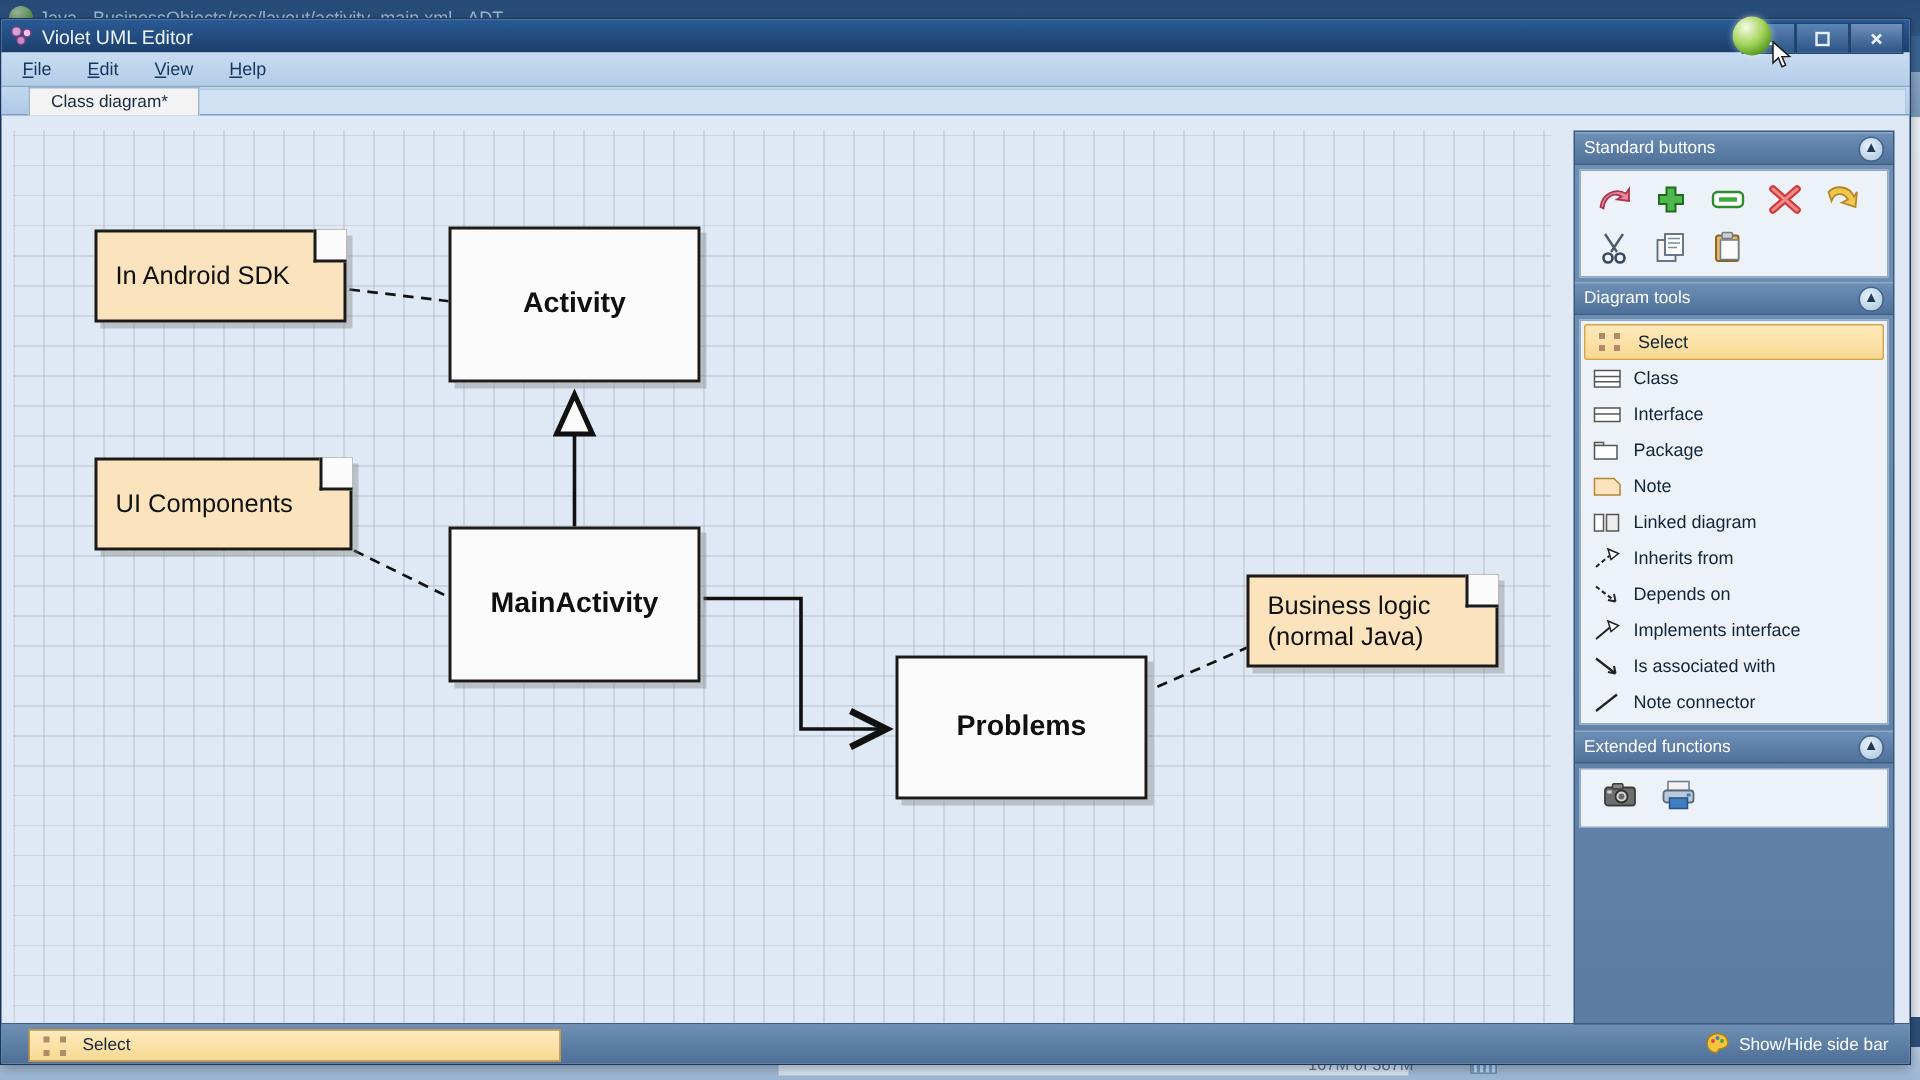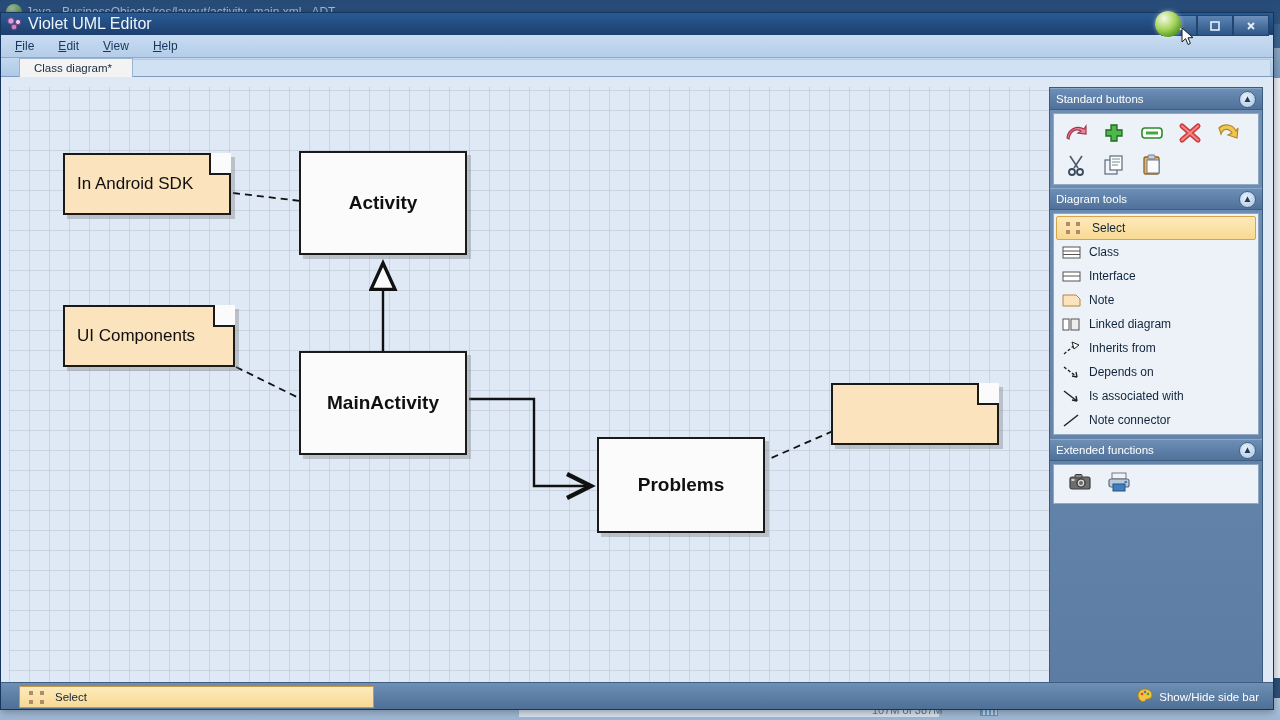--- a/index.html
+++ b/index.html
@@ -55,40 +55,40 @@
   .mem-text{position:absolute;left:872px;bottom:4px;font-size:11px;color:#32506f;opacity:.75;}
   .mem-bar{position:absolute;left:980px;bottom:4px;width:16px;height:14px;
     background:repeating-linear-gradient(90deg,#6a9ed0 0 2px,#cfe0f2 2px 4px);
     border:1px solid #6a8cae;opacity:.85;}
 
   
   .violet{position:absolute;left:0;top:12px;width:1272px;height:696px;
     background:#dfe9f5;border:1px solid #16365f;
     box-shadow:0 2px 8px rgba(0,0,0,.35);}
   .v-title{height:22px;background:linear-gradient(#2a5a94,#1c3f6d);
-    display:flex;align-items:center;padding-left:6px;color:#eef4fb;font-size:16px;}
+    display:flex;align-items:center;padding-left:6px;color:#eef4fb;font-size:13px;}
   .v-title .vicon{width:15px;height:14px;margin-right:6px;position:relative;}
   .v-menu{height:22px;background:linear-gradient(#c8dcf1,#b4cde8);
     border-bottom:1px solid #8daac9;display:flex;align-items:center;padding-left:14px;gap:24px;}
   .v-menu span{font-size:12px;color:#16365f;}
   .v-menu u{text-decoration:underline;}
   .v-tabs{height:18px;background:linear-gradient(#c3d8ef,#aec9e6);
     position:relative;border-bottom:1px solid #7e9cbd;}
   .v-tab{position:absolute;left:18px;top:0;height:18px;line-height:18px;
     padding:0 20px 0 14px;background:#f3f3f3;border:1px solid #9ab4d0;border-bottom:none;
     font-size:11.5px;color:#1a2a3c;}
   .v-tabstrip{position:absolute;left:120px;top:1px;right:2px;height:16px;background:#cfe1f3;border:1px solid #b0c8e0;border-bottom:none;}
 
   
   .canvas{position:absolute;left:8px;top:74px;width:1025px;height:604px;
     background:
       repeating-linear-gradient(0deg,  rgba(170,178,190,.38) 0 1px, transparent 1px 20px),
       repeating-linear-gradient(90deg, rgba(170,178,190,.38) 0 1px, transparent 1px 20px),
       transparent;
-    overflow:hidden;padding-left:34px;}
+    overflow:hidden;}
 
   
   .node{position:absolute;box-sizing:border-box;}
   .umlclass{background:#fbfbfb;border:2px solid #1a1a1a;
     box-shadow:4px 4px 0 rgba(120,120,120,.35);
     display:flex;align-items:center;justify-content:center;
     font-size:19px;font-weight:bold;color:#101010;}
   .umlnote{background:#fae3bd;border:2px solid #1a1a1a;
     box-shadow:4px 4px 0 rgba(120,120,120,.35);
     display:flex;align-items:center;padding-left:12px;
@@ -366,20 +366,22 @@
           <div class="node umlclass" style="left: 290px; top: 64px; width: 168px; height: 104px;">
             <span style="white-space: pre-line;">Activity</span>
           </div>
           <div class="node umlclass" style="left: 290px; top: 264px; width: 168px; height: 104px;">
             <span style="white-space: pre-line;">MainActivity</span>
           </div>
           <div class="node umlclass" style="left: 588px; top: 350px; width: 168px; height: 96px;">
             <span style="white-space: pre-line;">Problems</span>
           </div>
           <div class="node umlnote" style="left: 822px; top: 296px; width: 168px; height: 62px;">
+            <span style="white-space: pre-line;">Business logic
+(normal Java)</span>
             <span class="fold"></span>
           </div>
         </div>
     </div>
 
     <div class="sidebar">
 
       <div class="sb-section-hdr">
         <span>Standard buttons</span>
         <span class="chev">▲</span>
@@ -469,20 +471,29 @@
                 <svg class="tool-ico" viewBox="0 0 19 15">
                   <rect x="1" y="3" width="17" height="9" fill="#fff" stroke="#555" stroke-width="1"></rect>
                   <line x1="1" y1="7" x2="18" y2="7" stroke="#555"></line>
                 </svg>
               </span>
               <span>Interface</span>
             </div>
             <div class="tool-item">
               <span>
                 <svg class="tool-ico" viewBox="0 0 19 15">
+                  <path d="M1,4 h6 v-2 h-6 z" fill="#fff" stroke="#555"></path>
+                  <rect x="1" y="4" width="15" height="9" fill="#fff" stroke="#555"></rect>
+                </svg>
+              </span>
+              <span>Package</span>
+            </div>
+            <div class="tool-item">
+              <span>
+                <svg class="tool-ico" viewBox="0 0 19 15">
                   <path d="M1,2 h13 l4,4 v7 h-17 z" fill="#fae3bd" stroke="#b2863a"></path>
                 </svg>
               </span>
               <span>Note</span>
             </div>
             <div class="tool-item">
               <span>
                 <svg class="tool-ico" viewBox="0 0 19 15">
                   <rect x="1" y="2" width="6" height="11" fill="#fff" stroke="#555"></rect>
                   <rect x="9" y="2" width="8" height="11" fill="#eee" stroke="#555"></rect>
@@ -500,20 +511,29 @@
               <span>Inherits from</span>
             </div>
             <div class="tool-item">
               <span>
                 <svg class="tool-ico" viewBox="0 0 19 15">
                   <path d="M2,2 L15,12" stroke="#222" stroke-width="1.4" stroke-dasharray="3,2" fill="none"></path>
                   <path d="M15,12 L10,11 M15,12 L14,7" stroke="#222" stroke-width="1.3" fill="none"></path>
                 </svg>
               </span>
               <span>Depends on</span>
+            </div>
+            <div class="tool-item">
+              <span>
+                <svg class="tool-ico" viewBox="0 0 19 15">
+                  <path d="M2,13 L14,3" stroke="#222" stroke-width="1.3" fill="none"></path>
+                  <path d="M10,1 L17,4 L12,8 z" fill="#fff" stroke="#222"></path>
+                </svg>
+              </span>
+              <span>Implements interface</span>
             </div>
             <div class="tool-item">
               <span>
                 <svg class="tool-ico" viewBox="0 0 19 15">
                   <path d="M2,2 L15,12" stroke="#222" stroke-width="1.5" fill="none"></path>
                   <path d="M15,12 L10,11 M15,12 L14,7" stroke="#222" stroke-width="1.4" fill="none"></path>
                 </svg>
               </span>
               <span>Is associated with</span>
             </div>

